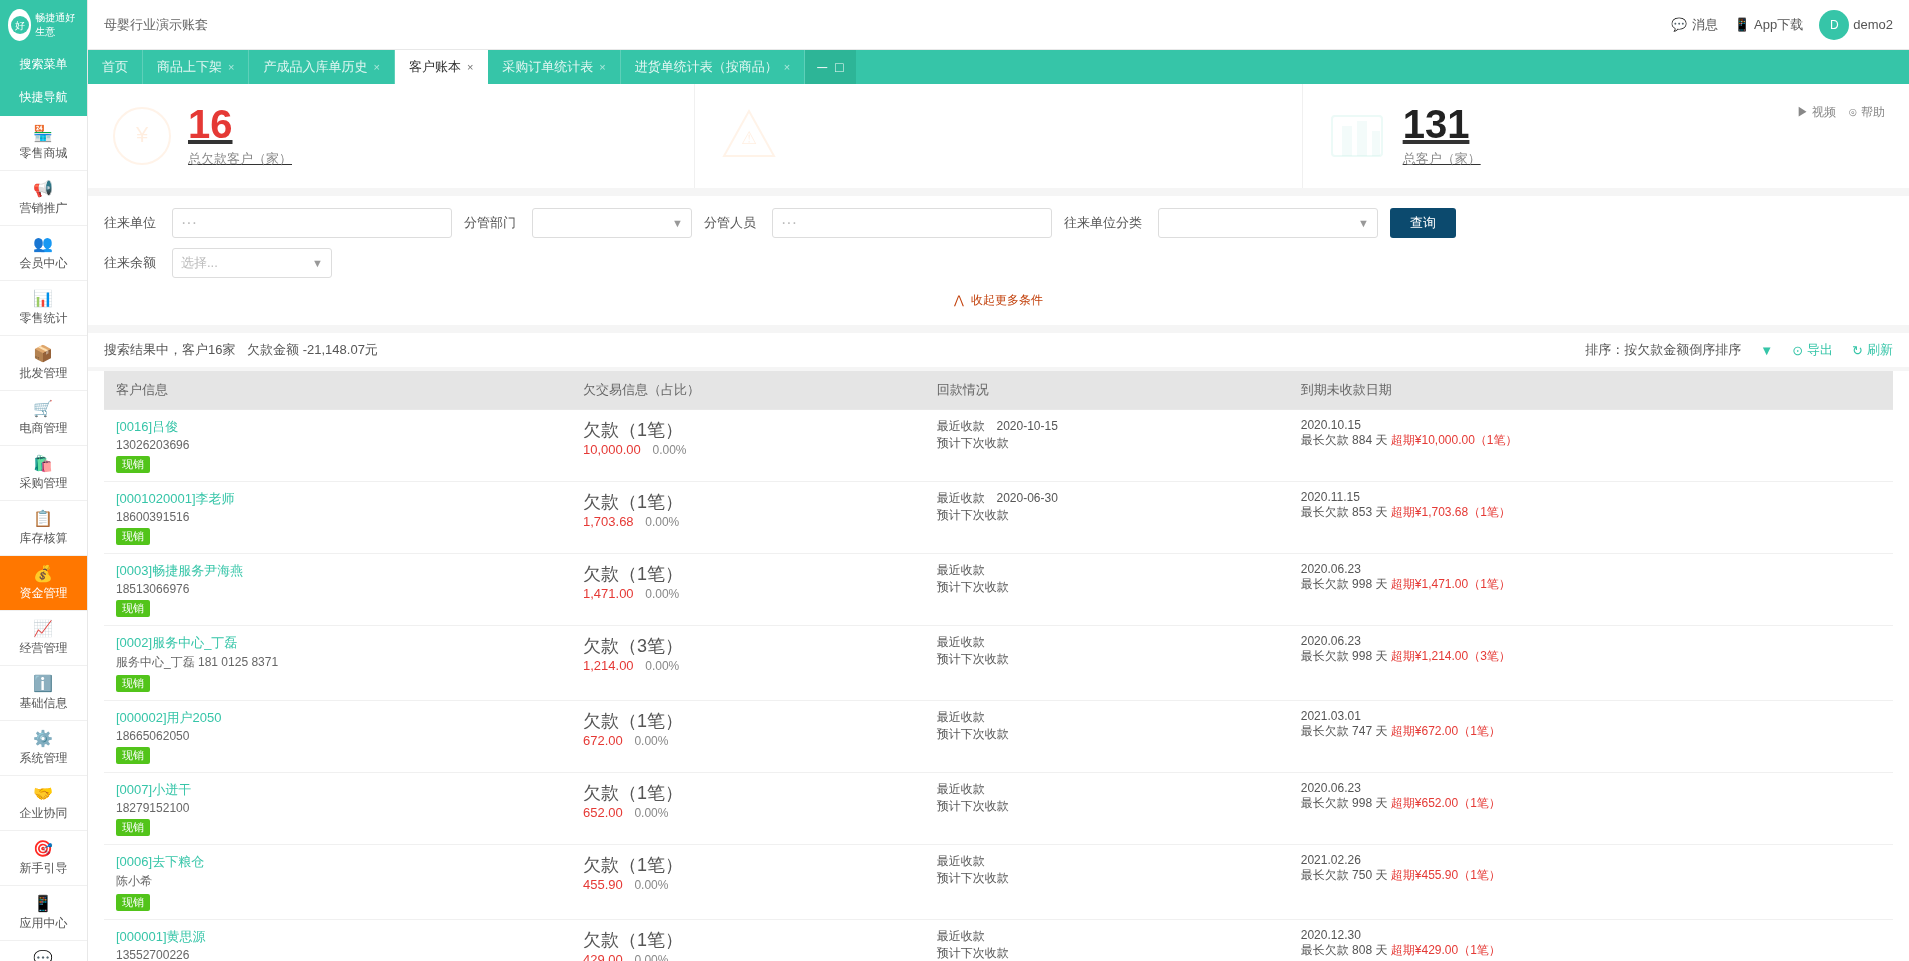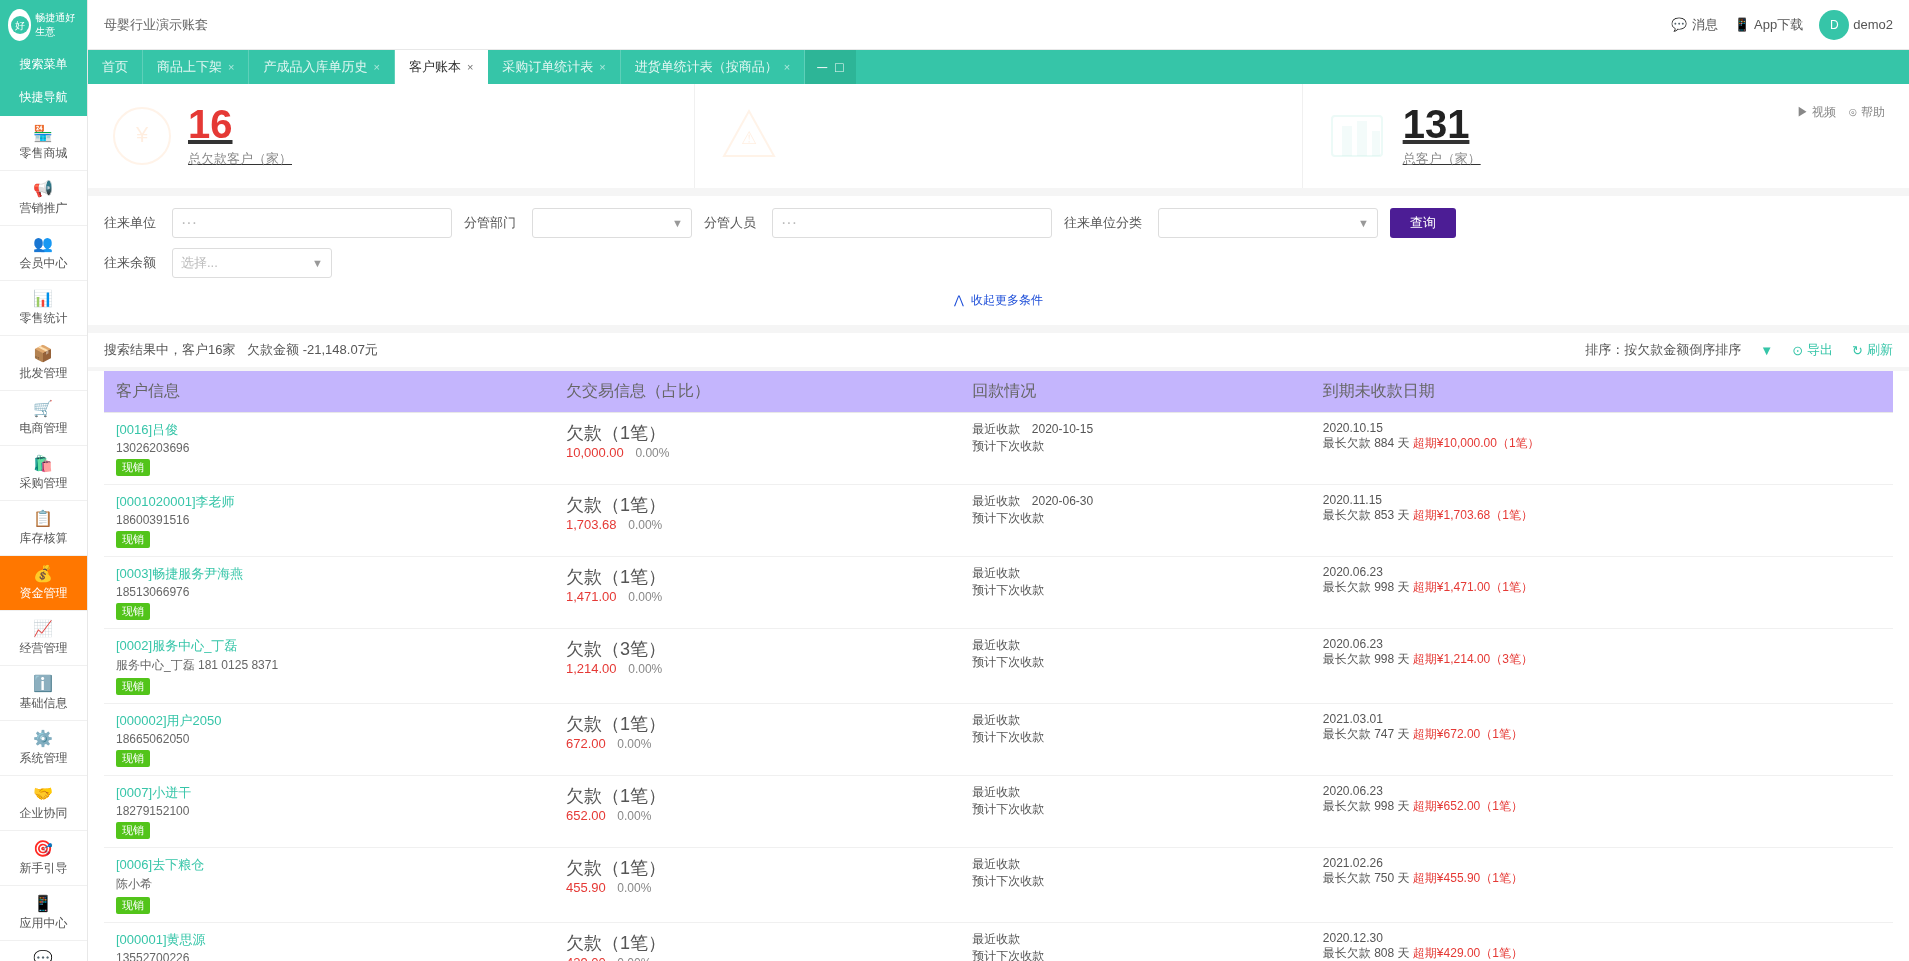--- a/index.html
+++ b/index.html
@@ -42,34 +42,34 @@
     
     .filter-area { background: #fff; padding: 12px 16px; margin-bottom: 8px; }
     .filter-row { display: flex; align-items: center; gap: 12px; margin-bottom: 10px; flex-wrap: wrap; }
     .filter-item { display: flex; align-items: center; gap: 16px; }
     .filter-label { font-size: 13px; color: #555; white-space: nowrap; }
     .filter-input { border: 1px solid #ddd; border-radius: 3px; padding: 5px 8px; font-size: 13px; width: 200px; color: #333; display: flex; align-items: center; justify-content: space-between; cursor: pointer; min-height: 30px; }
     .filter-input.wide { width: 280px; }
     .filter-select { border: 1px solid #ddd; border-radius: 3px; padding: 5px 8px; font-size: 13px; width: 160px; color: #333; display: flex; align-items: center; justify-content: space-between; cursor: pointer; min-height: 30px; background: #fff; }
     .filter-dots { color: #bbb; font-size: 16px; }
     .filter-chevron { color: #999; font-size: 11px; }
-    .btn-query { background: #4c1d95; color: #fff; border: none; border-radius: 3px; padding: 6px 20px; font-size: 13px; cursor: pointer; }
-    .collapse-bar { text-align: center; padding: 4px; color: #1d4ed8; font-size: 12px; cursor: pointer; }
+    .btn-query { background: #0c4a6e; color: #fff; border: none; border-radius: 3px; padding: 6px 20px; font-size: 13px; cursor: pointer; }
+    .collapse-bar { text-align: center; padding: 4px; color: #c2410c; font-size: 12px; cursor: pointer; }
     .collapse-icon { margin-right: 4px; }
 
     
     .result-bar { display: flex; align-items: center; justify-content: space-between; padding: 8px 16px; background: #fff; margin-bottom: 4px; font-size: 13px; color: #555; }
     .result-actions { display: flex; align-items: center; gap: 19px; }
     .result-action { display: flex; align-items: center; gap: 4px; color: #36c5a8; cursor: pointer; font-size: 13px; }
     .sort-label { color: #555; }
 
     
     .data-table-wrapper { background: #fff; padding: 0 16px; }
     .data-table { width: 100%; border-collapse: collapse; }
-    .data-table th { font-size: 16px; color: #666; font-weight: normal; padding: 10px 12px; border-bottom: 1px solid #e8e8e8; background: #c4b5fd; text-align: left; }
+    .data-table th { font-size: 13px; color: #666; font-weight: normal; padding: 10px 12px; border-bottom: 1px solid #e8e8e8; background: #e5e5e5; text-align: left; }
     .data-table td { padding: 8px 12px; border-bottom: 1px solid #f0f0f0; vertical-align: top; font-size: 13px; }
     .customer-name { color: #36c5a8; cursor: pointer; font-size: 13px; }
     .customer-phone { color: #666; font-size: 12px; margin-top: 2px; }
     .tag-cash { background: #52c41a; color: #fff; font-size: 11px; padding: 1px 6px; border-radius: 2px; display: inline-block; margin-top: 4px; }
     .debt-amount { color: #e53935; font-size: 13px; }
     .debt-count { color: #555; font-size: 18px; }
     .overdue-link { color: #e53935; font-size: 12px; cursor: pointer; }
     .pct { color: #888; font-size: 12px; margin-left: 8px; }
     .date-text { color: #555; font-size: 12px; }
     .days-text { color: #555; font-size: 12px; }

